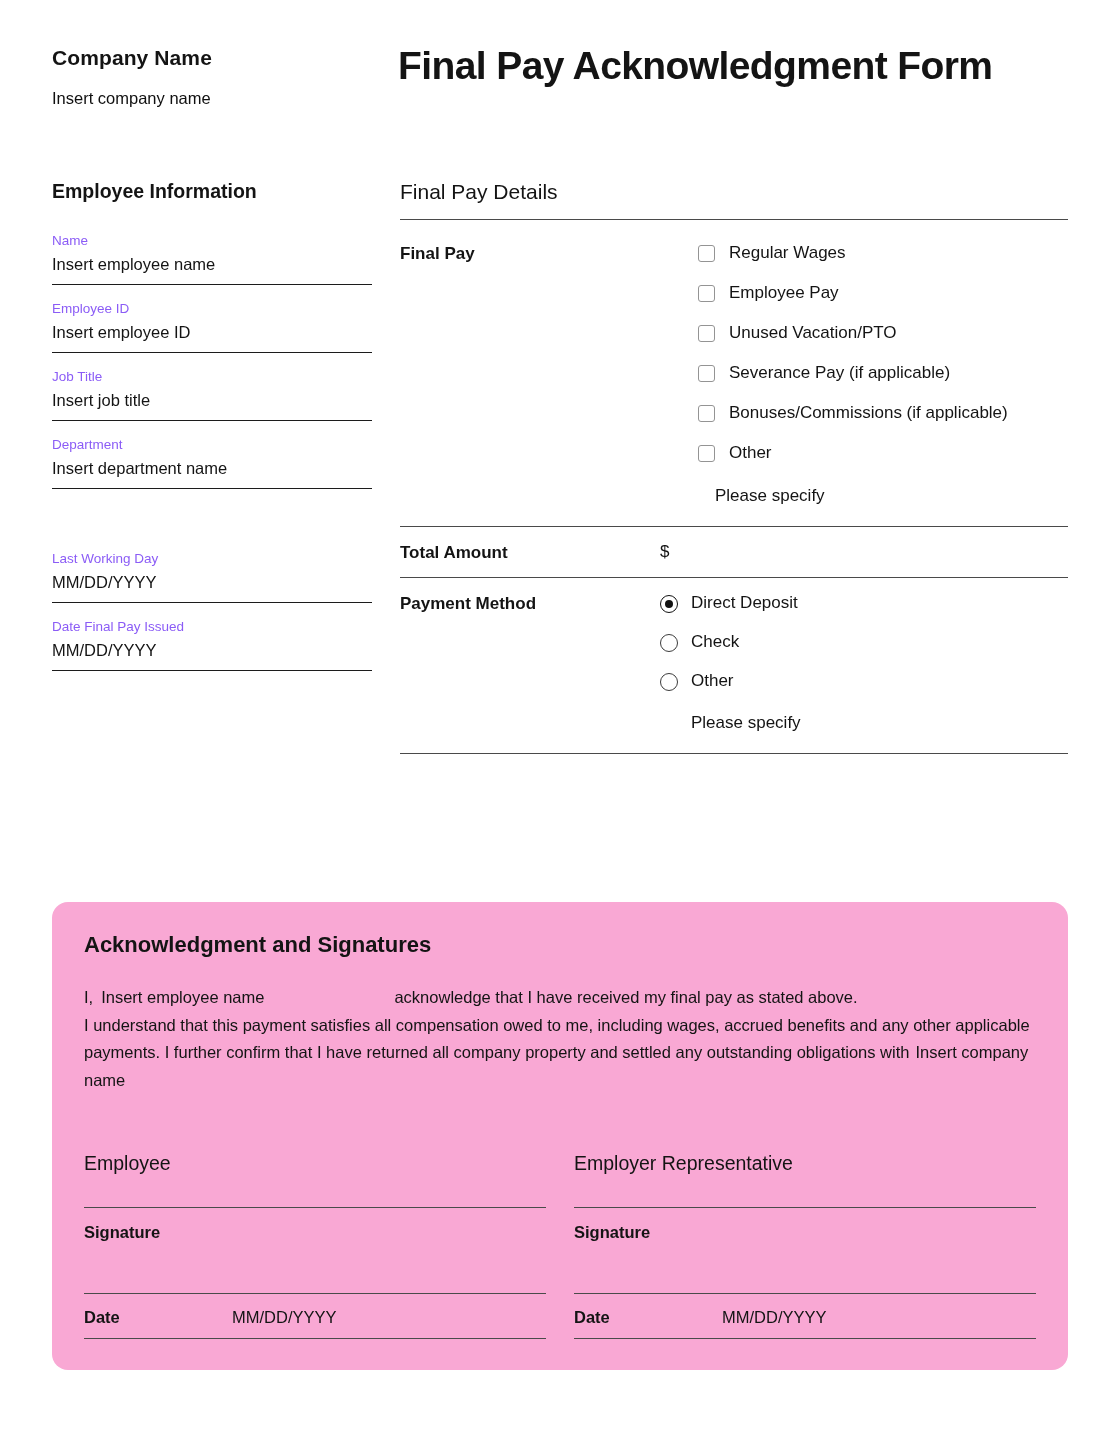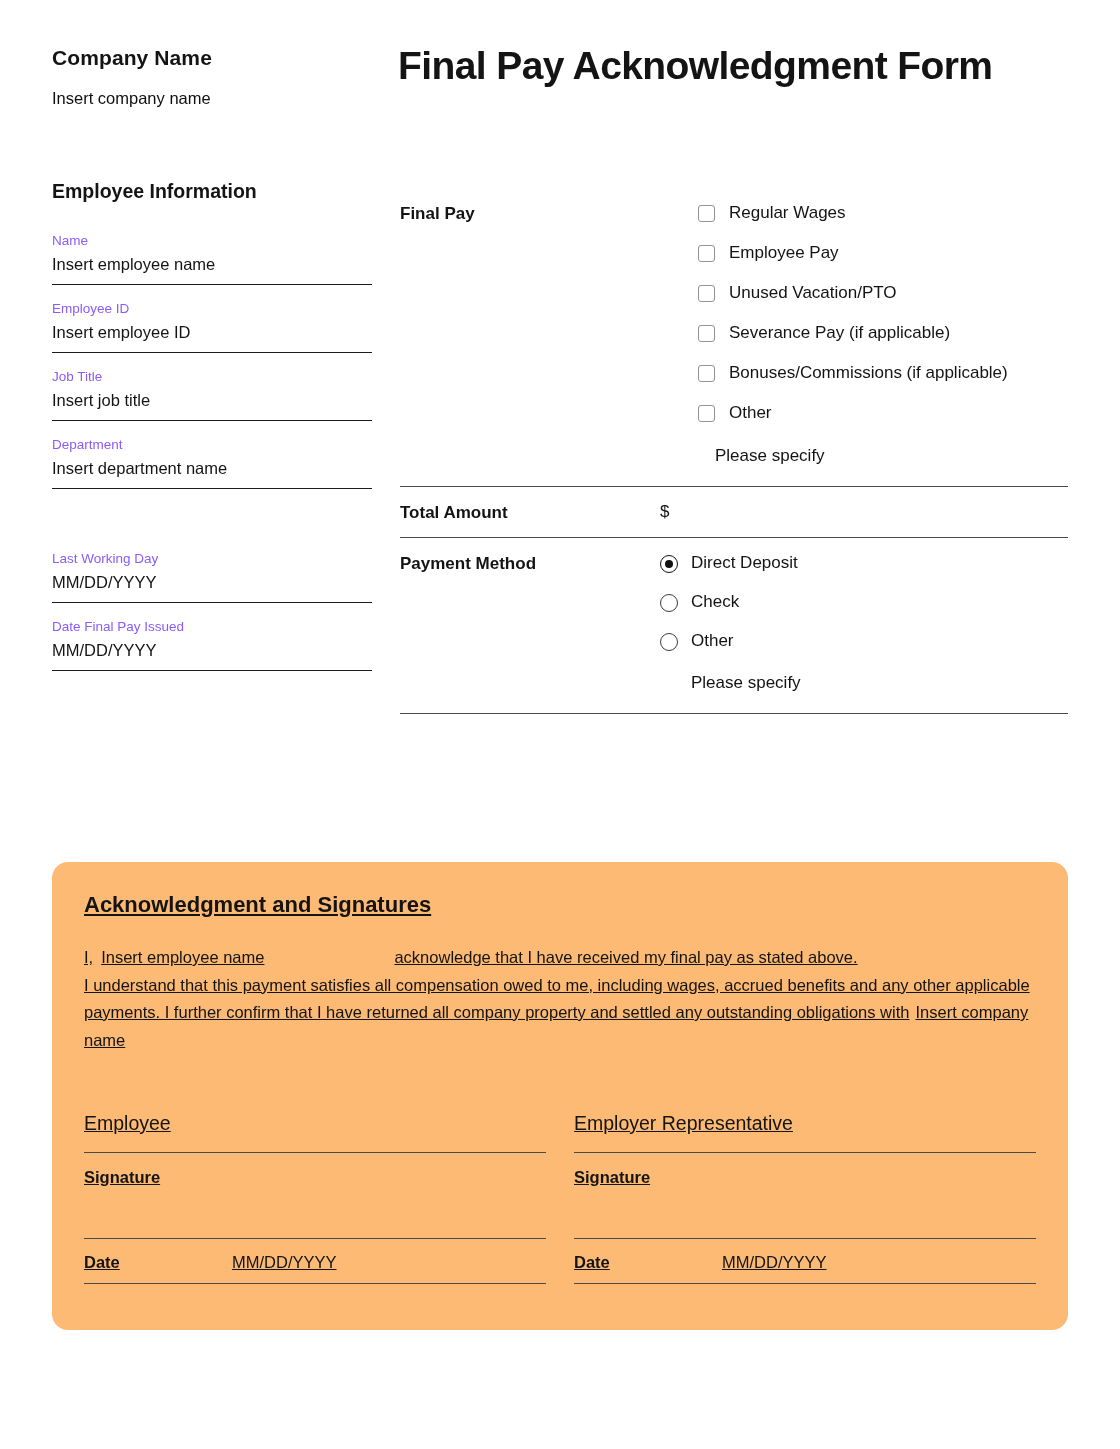--- a/index.html
+++ b/index.html
@@ -37,30 +37,30 @@
 
   .radio-item { display:flex; align-items:flex-end; margin-bottom:19px; }
   .radio { width:18px; height:18px; border:1.7px solid #3c3c3c; border-radius:50%; background:#fff; flex:none; position:relative; }
   .radio.selected { border-color:#111; }
   .radio.selected::after { content:""; position:absolute; left:3.5px; top:3.5px; width:8px; height:8px; border-radius:50%; background:#111; }
   .radio-item .r-label { font-size:17px; margin-left:13px; }
 
   .amount-value { font-size:17px; }
 
   
-  .ack-box { margin:148px 52px 0 52px; background:#fdba74; border-radius:16px; padding:30px 32px 32px 32px; height:468px;text-decoration:underline; }
+  .ack-box { margin:148px 52px 0 52px; background:#f9a8d4; border-radius:16px; padding:30px 32px 32px 32px; height:468px; }
   .ack-box h2 { font-size:22px; font-weight:600; margin-bottom:26px; }
   .ack-line1 { font-size:16.5px; line-height:27.5px; }
   .ack-line1 .emp-name { margin-left:8px; margin-right:130px; }
   .ack-body { font-size:16.5px; line-height:27.5px; margin-top:0; max-width:952px; }
   .ack-body .co-name { margin-left:6px; }
 
   .sig-area { display:flex; gap:28px; margin-top:58px; }
   .sig-block { flex:1; }
-  .sig-party { font-size:19.5px; font-weight:400; padding-bottom:17px; border-bottom:1px solid #4a4a4a; }
+  .sig-party { font-size:19.5px; font-weight:400; padding-bottom:32px; border-bottom:1px solid #4a4a4a; }
   .sig-label { font-size:16.5px; font-weight:700; margin-top:15px; }
   .sig-space { height:52px; border-bottom:1px solid #4a4a4a; }
   .date-row { display:flex; margin-top:14px; padding-bottom:11px; border-bottom:1px solid #4a4a4a; }
   .date-label { font-size:16.5px; font-weight:700; width:148px; flex:none; }
   .date-value { font-size:16.5px; }
 </style>
 </head>
 <body>
 
 <div class="page">
@@ -103,20 +103,21 @@
         <div class="f-value">MM/DD/YYYY</div>
       </div>
 
       <div class="field">
         <div class="f-label">Date Final Pay Issued</div>
         <div class="f-value">MM/DD/YYYY</div>
       </div>
     </div>
 
     <div class="col-right">
+      <h2>Final Pay Details</h2>
 
       <div class="detail-row first">
         <div class="row-label">Final Pay</div>
         <div class="row-content">
 
           <div class="check-item">
             <span class="checkbox"></span>
             <span class="c-label">Regular Wages</span>
           </div>
 

